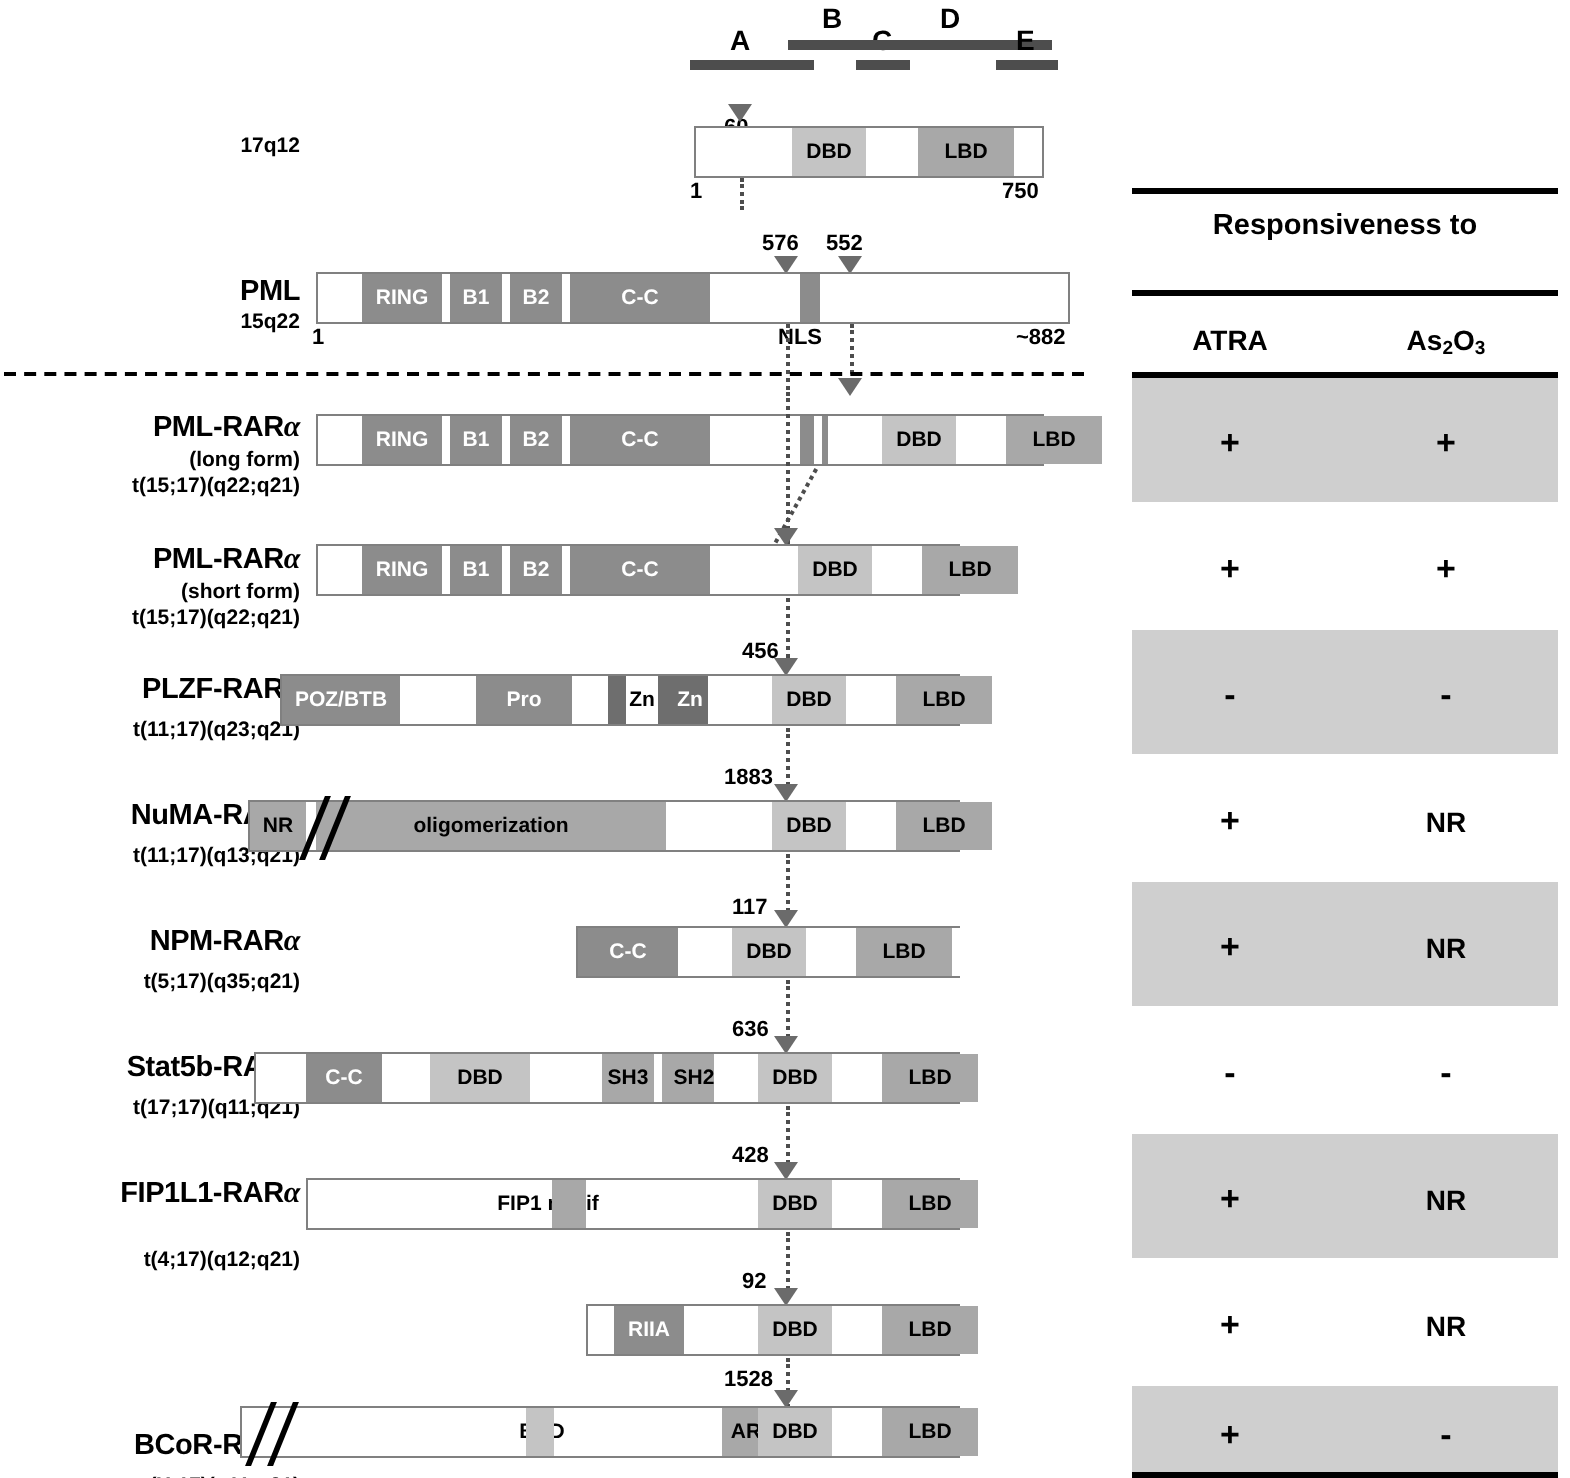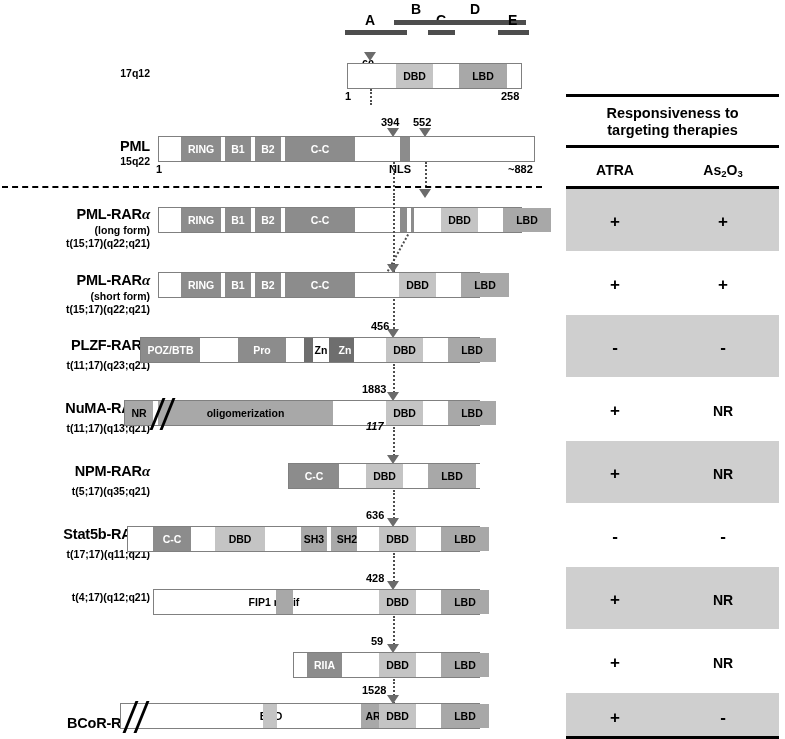--- a/index.html
+++ b/index.html
@@ -79,30 +79,30 @@
   <div class="arrow" style="left:364px;top:52px;"></div>
 
   <div class="bar" style="left:347px;top:63px;width:175px;">
     <div class="seg white nolabel" style="left:0;width:48px;"></div>
     <div class="seg light" style="left:48px;width:37px;">DBD</div>
     <div class="seg white nolabel" style="left:85px;width:26px;"></div>
     <div class="seg med" style="left:111px;width:48px;">LBD</div>
     <div class="seg white nolabel" style="left:159px;width:13px;"></div>
   </div>
   <div class="num" style="left:345px;top:90px;">1</div>
-  <div class="num" style="left:501px;top:90px;">258</div>
+  <div class="num" style="left:501px;top:90px;">750</div>
 
   <div class="dotted" style="left:370px;top:89px;height:16px;"></div>
 
   <div class="rowlabel" style="top:138px;">
     <div class="nm"><span>PML</span></div>
     <div class="cyto">15q22</div>
   </div>
 
-  <div class="num" style="left:381px;top:116px;">394</div>
+  <div class="num" style="left:381px;top:116px;">576</div>
   <div class="arrow" style="left:387px;top:128px;"></div>
   <div class="num" style="left:413px;top:116px;">552</div>
   <div class="arrow" style="left:419px;top:128px;"></div>
 
   <div class="bar" style="left:158px;top:136px;width:377px;">
     <div class="seg white nolabel" style="left:0;width:22px;"></div>
     <div class="seg dark" style="left:22px;width:40px;">RING</div>
     <div class="seg white nolabel" style="left:62px;width:4px;"></div>
     <div class="seg dark" style="left:66px;width:26px;">B1</div>
     <div class="seg white nolabel" style="left:92px;width:4px;"></div>
@@ -225,21 +225,21 @@
   </div>
   <div class="slash" style="left:156px;top:398px;height:32px;"></div>
   <div class="slash" style="left:166px;top:398px;height:32px;"></div>
   <div class="dotted" style="left:393px;top:427px;height:32px;"></div>
 
   <div class="rowlabel" style="top:463px;">
     <div class="nm"><span>NPM-RAR</span><span class="gr">α</span></div>
     <div class="cyto" style="margin-top:5px;">t(5;17)(q35;q21)</div>
   </div>
 
-  <div class="num" style="left:366px;top:420px;font-style:italic;">117</div>
+  <div class="num" style="left:366px;top:448px;">117</div>
   <div class="arrow" style="left:387px;top:455px;"></div>
 
   <div class="bar" style="left:288px;top:463px;width:192px;">
     <div class="seg dark" style="left:0;width:50px;">C-C</div>
     <div class="seg white nolabel" style="left:50px;width:27px;"></div>
     <div class="seg light" style="left:77px;width:37px;">DBD</div>
     <div class="seg white nolabel" style="left:114px;width:25px;"></div>
     <div class="seg med" style="left:139px;width:48px;">LBD</div>
     <div class="seg white nolabel" style="left:187px;width:19px;"></div>
   </div>
@@ -264,40 +264,41 @@
     <div class="seg med" style="left:203px;width:32px;">SH2</div>
     <div class="seg white nolabel" style="left:229px;width:22px;"></div>
     <div class="seg light" style="left:251px;width:37px;">DBD</div>
     <div class="seg white nolabel" style="left:288px;width:25px;"></div>
     <div class="seg med" style="left:313px;width:48px;">LBD</div>
     <div class="seg white nolabel" style="left:361px;width:19px;"></div>
   </div>
   <div class="dotted" style="left:393px;top:553px;height:32px;"></div>
 
   <div class="rowlabel" style="top:589px;">
-    <div class="cyto" style="margin-top:2px;">t(4;17)(q12;q21)</div>
+    <div class="nm"><span>FIP1L1-RAR</span><span class="gr">α</span></div>
+    <div class="cyto" style="margin-top:18px;">t(4;17)(q12;q21)</div>
   </div>
 
   <div class="num" style="left:366px;top:572px;">428</div>
   <div class="arrow" style="left:387px;top:581px;"></div>
 
   <div class="bar" style="left:153px;top:589px;width:327px;">
     <div class="seg white nolabel" style="left:0;width:68px;"></div>
     <div class="seg white" style="left:68px;width:104px;">FIP1 motif</div>
     <div class="seg med nolabel" style="left:122px;width:17px;"></div>
     <div class="seg white nolabel" style="left:186px;width:39px;"></div>
     <div class="seg light" style="left:225px;width:37px;">DBD</div>
     <div class="seg white nolabel" style="left:262px;width:25px;"></div>
     <div class="seg med" style="left:287px;width:48px;">LBD</div>
     <div class="seg white nolabel" style="left:335px;width:19px;"></div>
   </div>
   <div class="dotted" style="left:393px;top:616px;height:32px;"></div>
 
 
-  <div class="num" style="left:371px;top:635px;">59</div>
+  <div class="num" style="left:371px;top:635px;">92</div>
   <div class="arrow" style="left:387px;top:644px;"></div>
 
   <div class="bar" style="left:293px;top:652px;width:187px;">
     <div class="seg white nolabel" style="left:0;width:13px;"></div>
     <div class="seg dark" style="left:13px;width:35px;">RIIA</div>
     <div class="seg white nolabel" style="left:48px;width:37px;"></div>
     <div class="seg light" style="left:85px;width:37px;">DBD</div>
     <div class="seg white nolabel" style="left:122px;width:25px;"></div>
     <div class="seg med" style="left:147px;width:48px;">LBD</div>
     <div class="seg white nolabel" style="left:195px;width:19px;"></div>
@@ -323,21 +324,20 @@
     <div class="seg med" style="left:320px;width:48px;">LBD</div>
     <div class="seg white nolabel" style="left:368px;width:19px;"></div>
   </div>
   <div class="slash" style="left:129px;top:701px;height:32px;"></div>
   <div class="slash" style="left:140px;top:701px;height:32px;"></div>
 
   <div class="trule" style="top:94px;width:213px;height:2.5px;"></div>
 
   <div class="thead" style="top:105px;">
     <div>Responsiveness to</div>
-    <div>targeting therapies</div>
   </div>
 
   <div class="trule" style="top:145px;width:213px;height:2.5px;"></div>
 
   <div class="tcolhead" style="left:570px;top:162px;width:90px;">ATRA</div>
   <div class="tcolhead" style="left:678px;top:162px;width:90px;">
     <span>As</span><sub>2</sub><span>O</span><sub>3</sub>
   </div>
 
   <div class="trule" style="top:186px;width:213px;height:2.5px;"></div>

